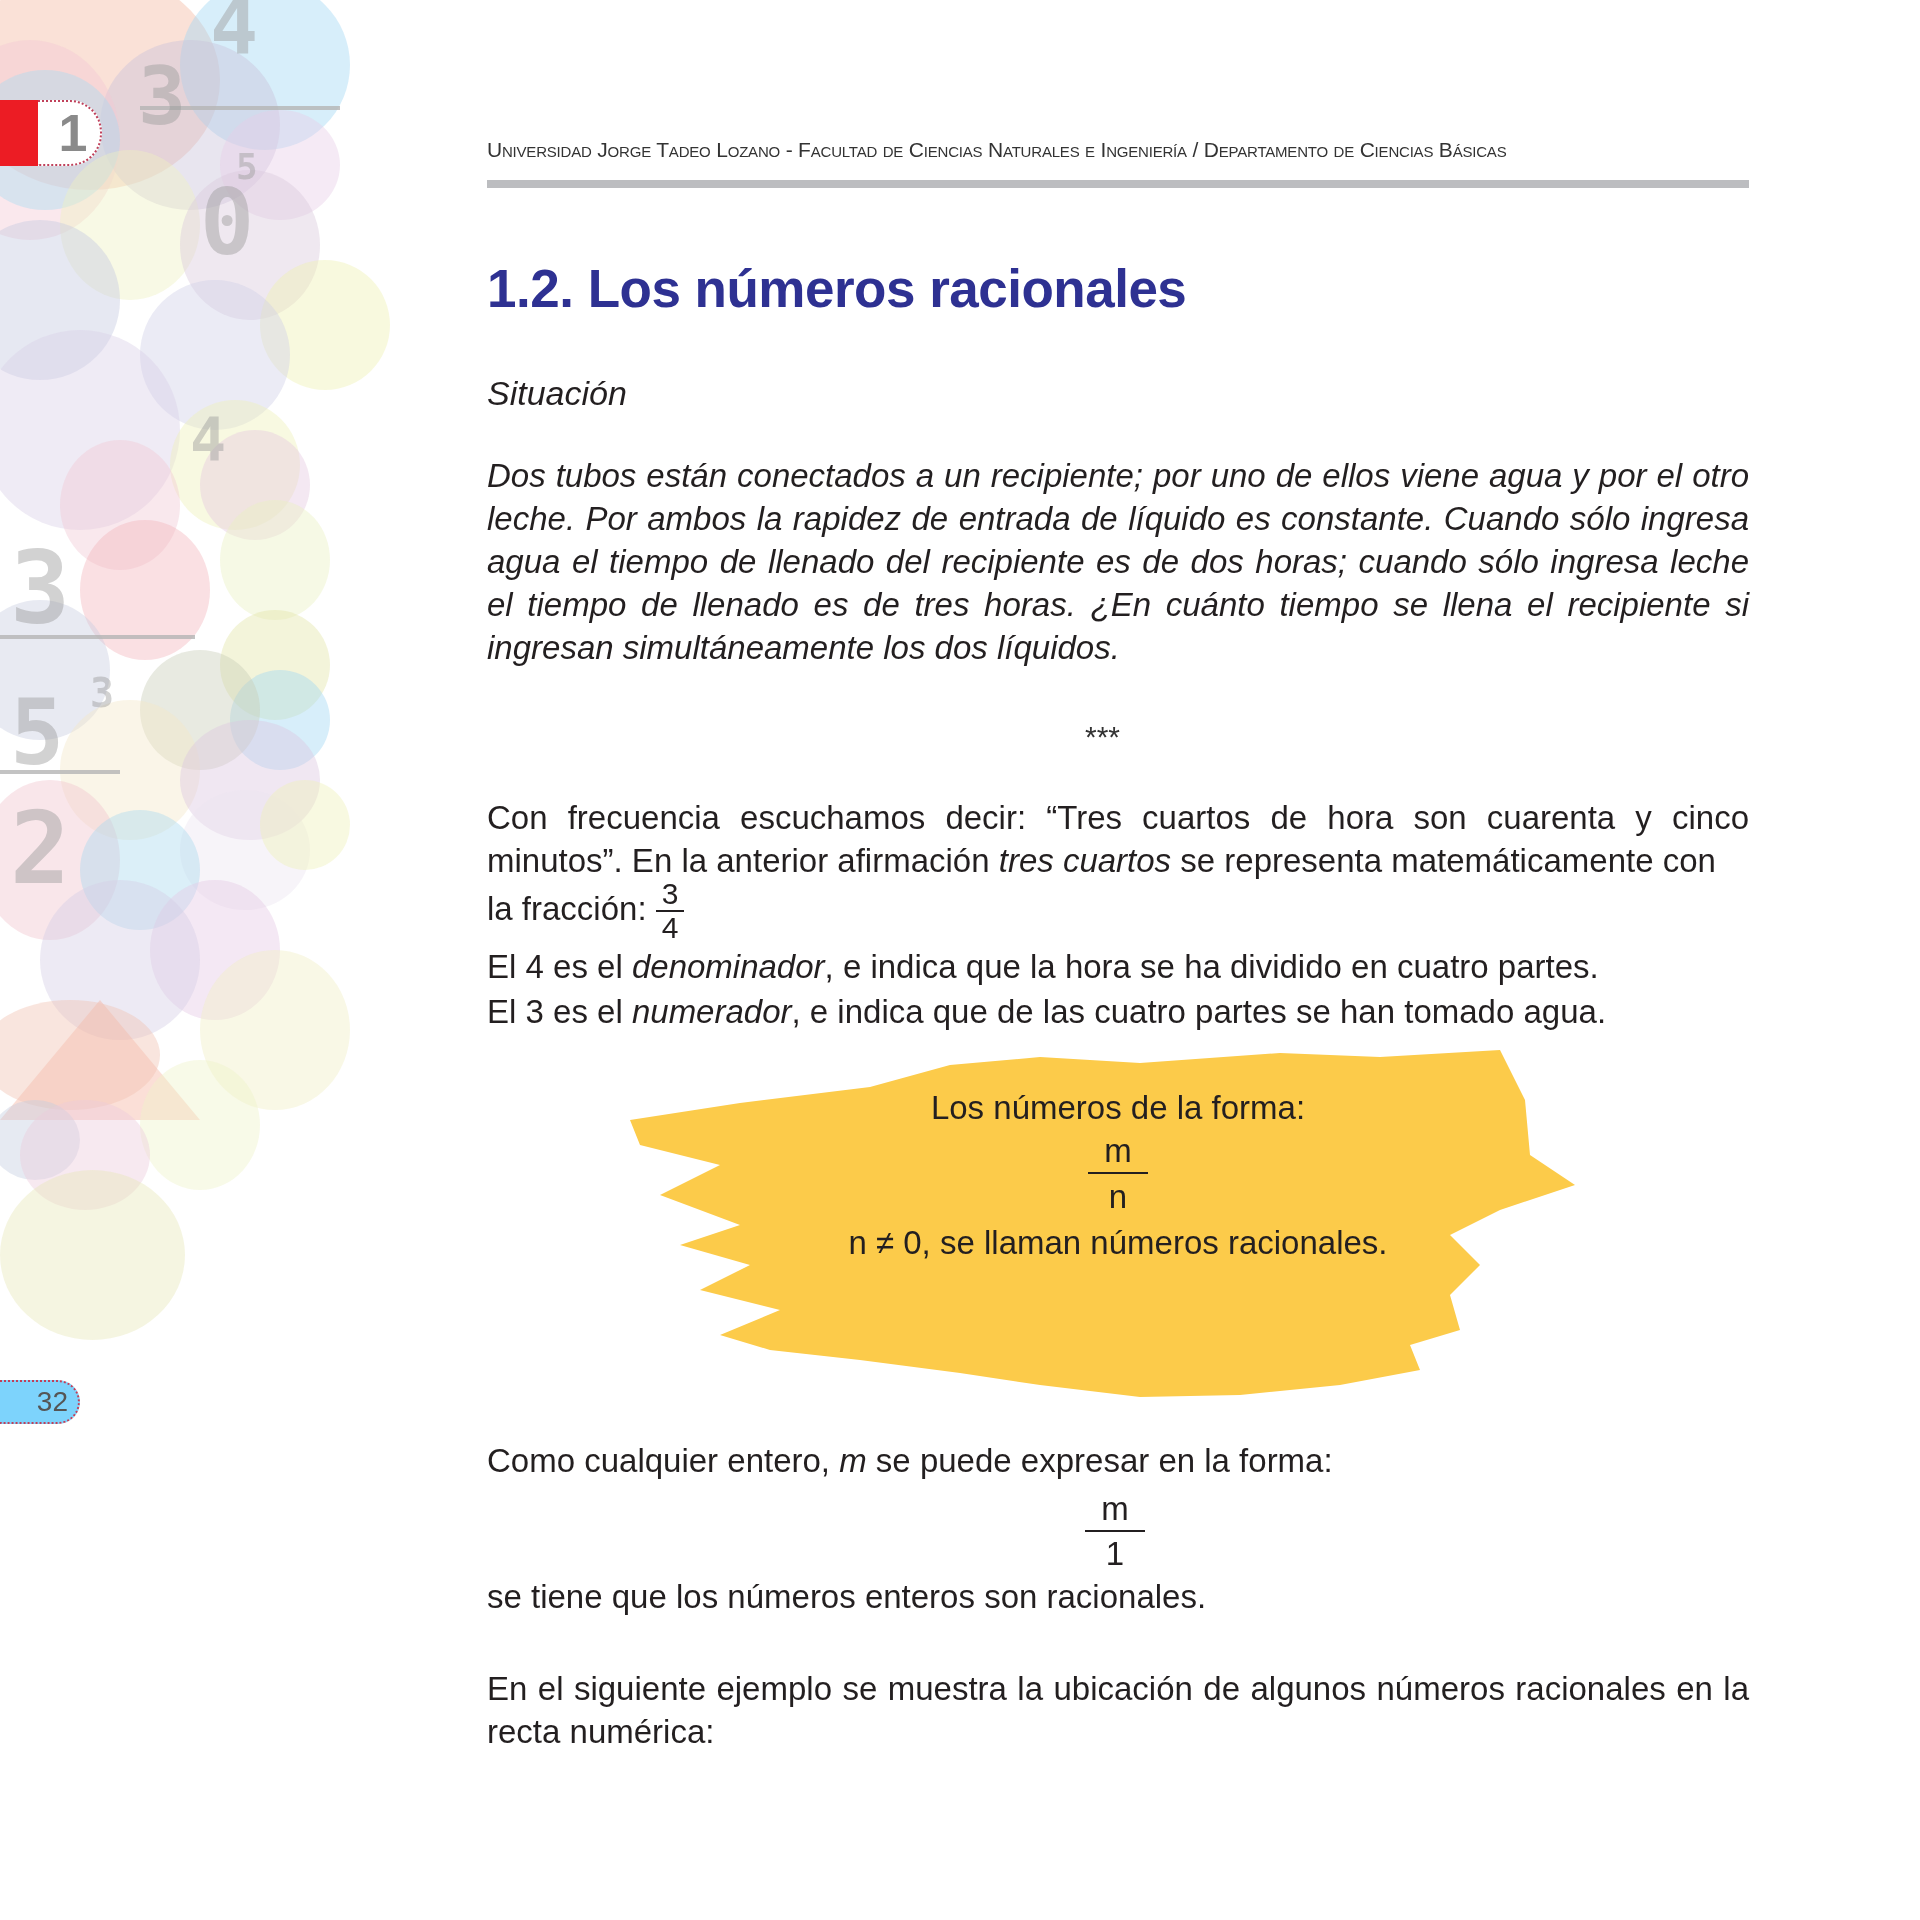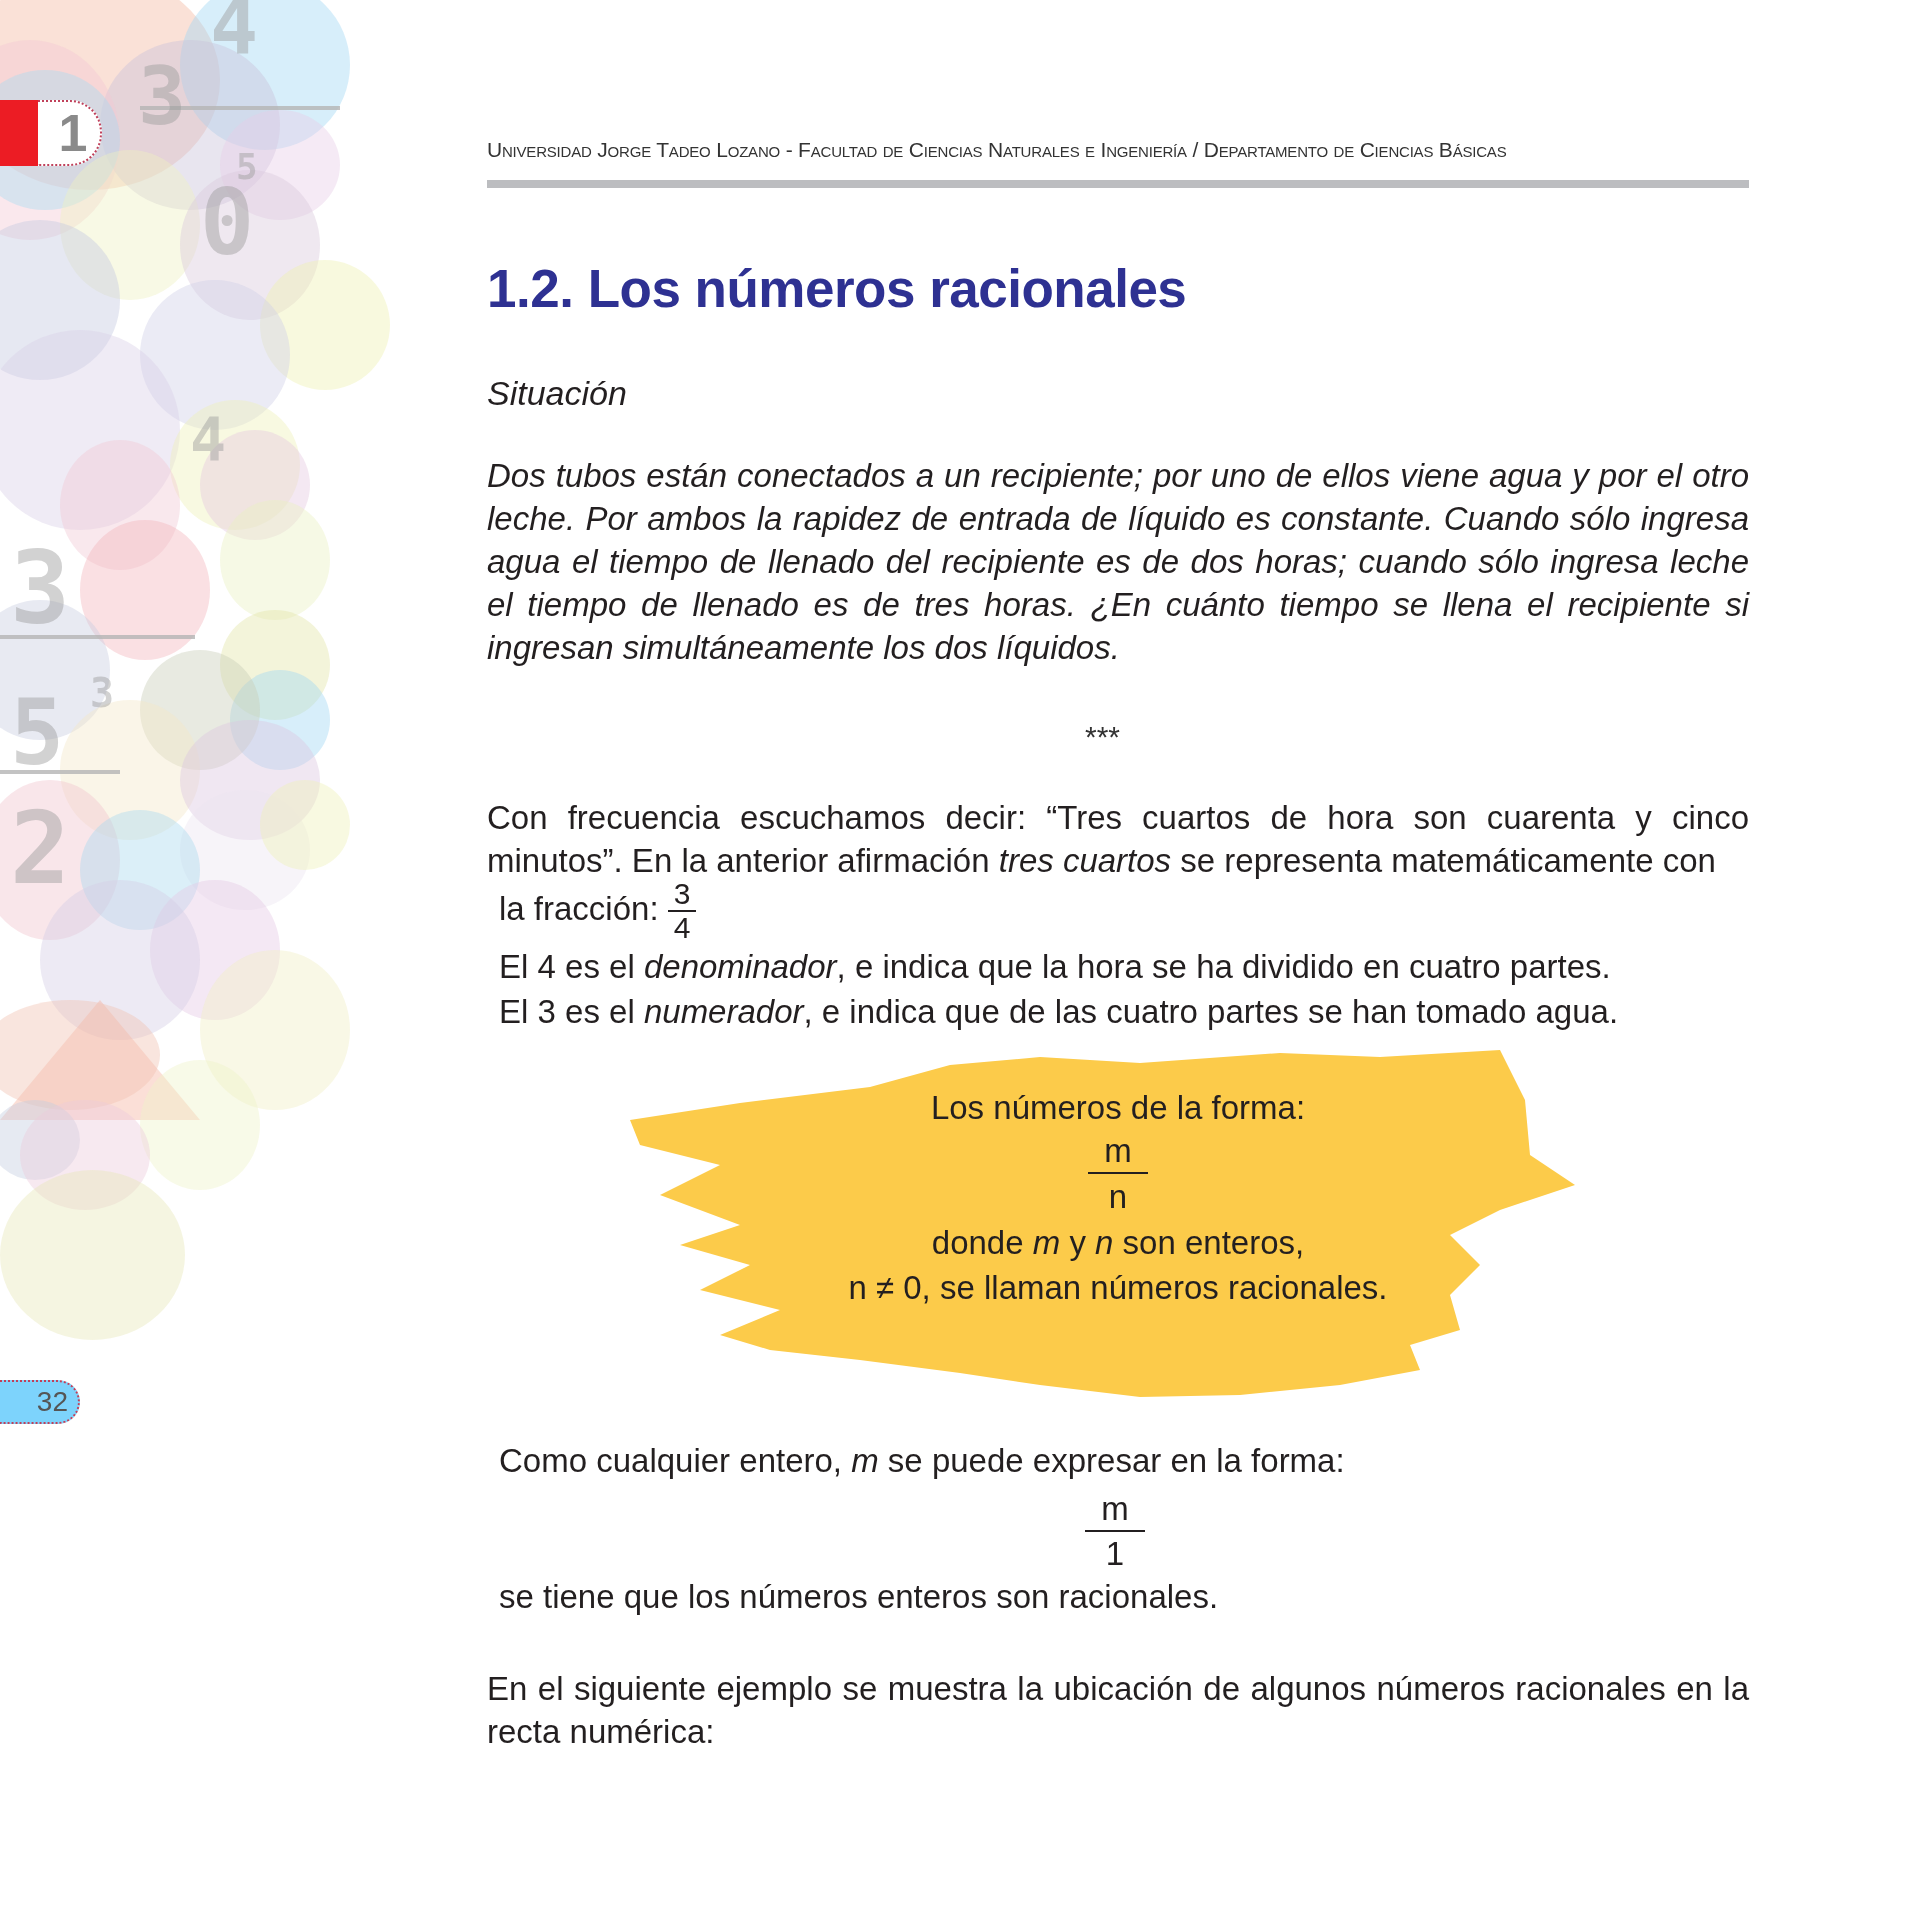--- a/index.html
+++ b/index.html
@@ -28,21 +28,21 @@
   .running-header { position: absolute; left: 487px; top: 138px; font-size: 21px; color: #333; letter-spacing: -0.2px; white-space: nowrap; font-variant: small-caps; }
   .header-bar { position: absolute; left: 487px; top: 180px; width: 1262px; height: 8px; background: #bcbdc0; }
 
   .title { position: absolute; left: 487px; top: 258px; margin: 0; font-size: 53px; font-weight: bold; color: #2e3192; letter-spacing: -0.5px; }
   .subtitle { position: absolute; left: 487px; top: 366px; font-size: 34px; font-style: italic; color: #231f20; margin-top: 8px; }
 
   .para { position: absolute; left: 487px; width: 1262px; font-size: 33px; line-height: 43px; color: #231f20; text-align: justify; }
   .italic { font-style: italic; }
   .stars { position: absolute; left: 1085px; top: 720px; font-size: 30px; color: #333; }
 
-  .line { position: absolute; left: 487px; font-size: 33px; color: #231f20; white-space: nowrap; margin-left: 12px; }
+  .line { position: absolute; left: 487px; font-size: 33px; color: #231f20; white-space: nowrap; }
   .frac { display: inline-block; vertical-align: middle; text-align: center; font-size: 30px; line-height: 32px; }
   .frac .top { display: block; padding: 0 6px; border-bottom: 2px solid #231f20; }
   .frac .bot { display: block; }
 
   .highlight { position: absolute; left: 620px; top: 1045px; width: 960px; height: 360px; }
   .highlight svg { position: absolute; left: 0; top: 0; }
   .hl-text { position: absolute; left: 18px; top: 40px; width: 960px; text-align: center; font-size: 33px; line-height: 45px; color: #231f20; }
   .hl-frac { display: inline-block; width: 60px; }
   .hl-frac .top { display: block; border-bottom: 2px solid #231f20; line-height: 42px; }
   .hl-frac .bot { display: block; line-height: 46px; }
@@ -142,21 +142,20 @@
 <div class="highlight">
   <svg width="960" height="360" viewBox="0 0 960 360">
     <path fill="#fccb4a" d="M10,75 L120,58 L250,42 L330,20 L420,12 L520,18 L660,8 L760,12 L880,5 L905,55 L910,110 L955,140 L880,165 L830,190 L860,220 L830,250 L840,285 L790,300 L800,325 L720,340 L620,350 L520,352 L420,340 L340,328 L240,315 L150,305 L100,290 L160,265 L80,245 L130,220 L60,200 L120,180 L40,150 L100,120 L20,100 Z"></path>
   </svg>
   <div class="hl-text">
     <div>Los números de la forma:</div>
     <div class="hl-frac">
       <span class="top">m</span>
       <span class="bot">n</span>
     </div>
-    <div><span>donde </span><span class="italic">m</span><span> y </span><span class="italic">n</span><span> son enteros,</span></div>
     <div>n ≠ 0, se llaman números racionales.</div>
   </div>
 </div>
 
 <div class="line" style="top:1442px;">
   <span>Como cualquier entero, </span><span class="italic">m</span><span> se puede expresar en la forma:</span>
 </div>
 <div class="center-frac">
   <span class="top">m</span>
   <span class="bot">1</span>

